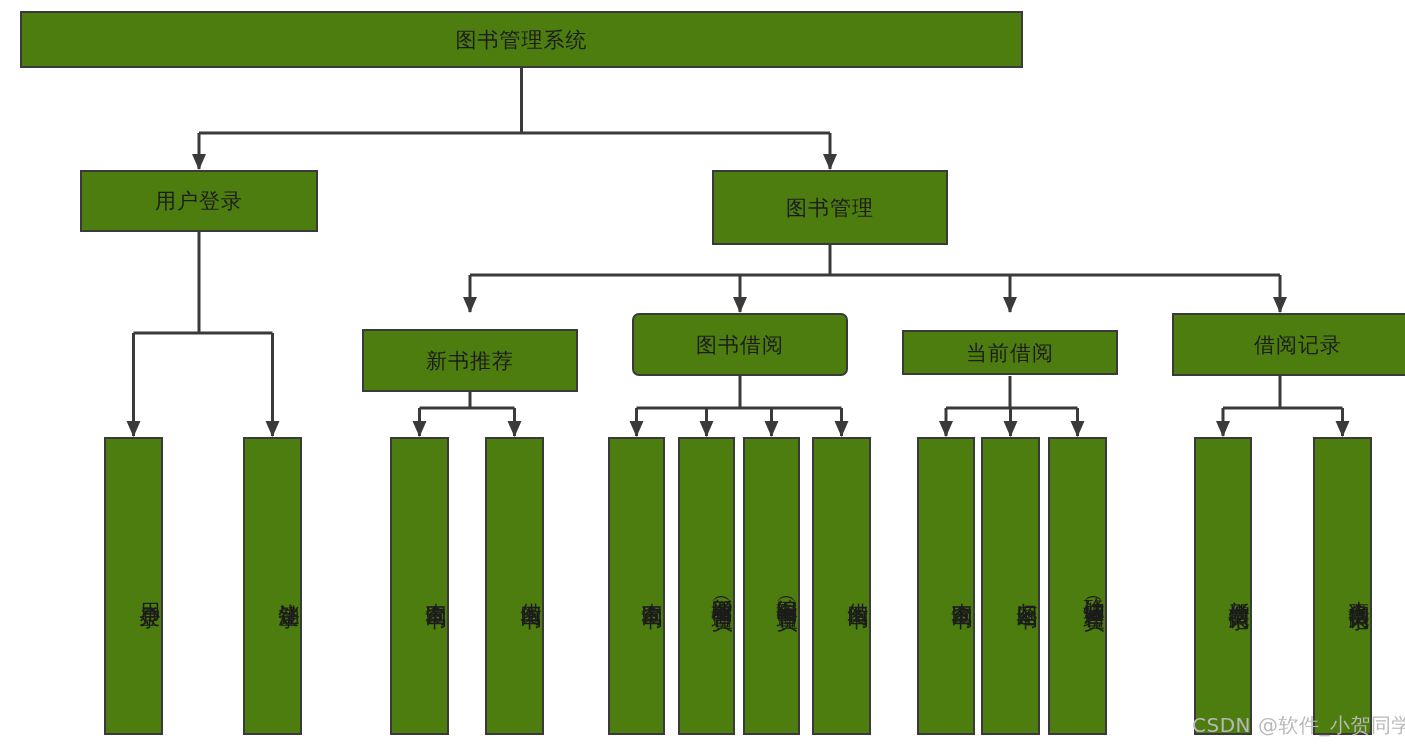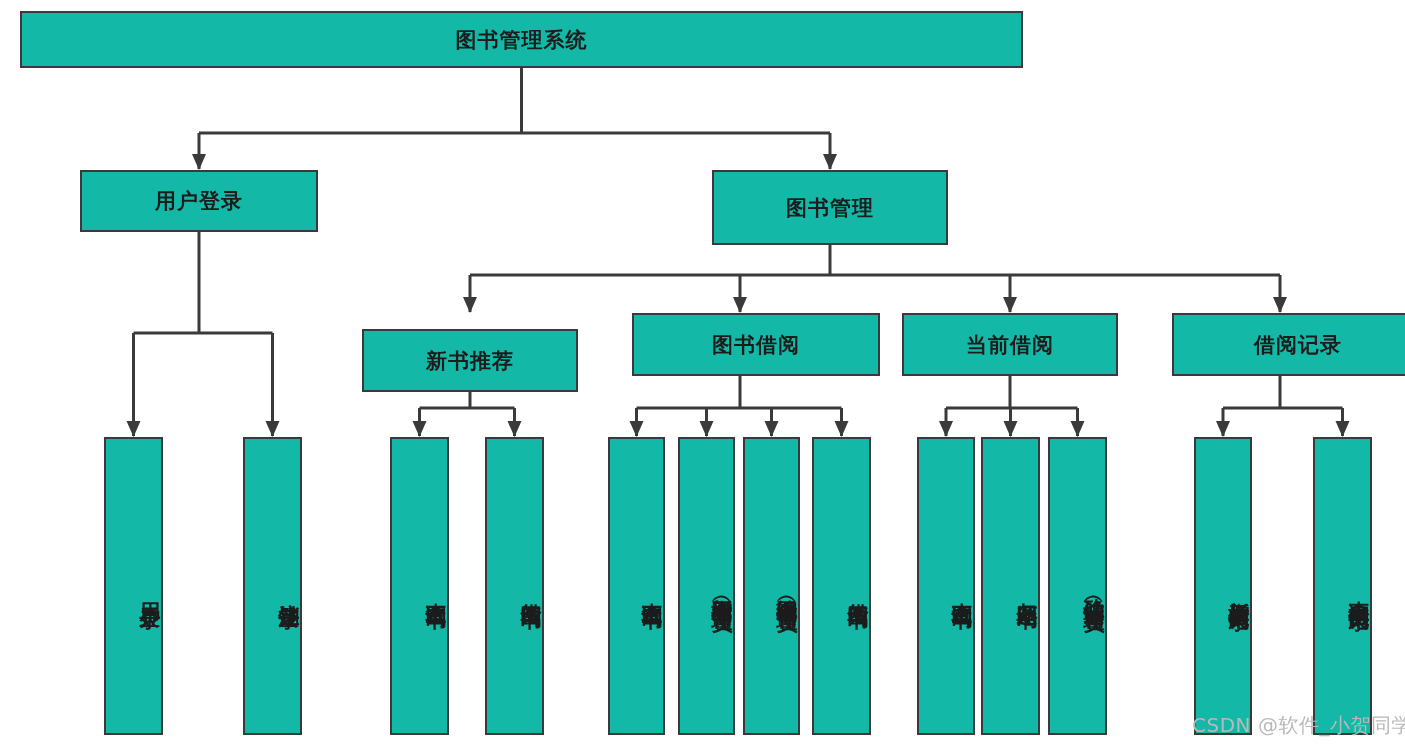--- a/index.html
+++ b/index.html
@@ -21,26 +21,25 @@
     position: absolute;
     left: 0;
     top: 0;
     width: 1405px;
     height: 747px;
   }
   .node {
     position: absolute;
     box-sizing: border-box;
     border: 2px solid #3a3a3a;
-    background: #14b8a6;
+    background: #4d7c0f;
     display: flex;
     align-items: center;
     justify-content: center;
     color: #1c1c1c;
-    font-weight: bold;
   }
   .node.horiz {
     font-size: 21px;
     letter-spacing: 1px;
   }
   .node.vert {
     writing-mode: vertical-rl;
     text-orientation: upright;
     font-size: 21px;
     letter-spacing: 2px;
@@ -127,24 +126,24 @@
       </div>
       <div class="node horiz" style="left: 80px; top: 170px; width: 238px; height: 62px;">
         <span class="txt">用户登录</span>
       </div>
       <div class="node horiz" style="left: 712px; top: 170px; width: 236px; height: 75px;">
         <span class="txt">图书管理</span>
       </div>
       <div class="node horiz" style="left: 362px; top: 313px; width: 216px; height: 63px; margin-top: 16px;">
         <span class="txt">新书推荐</span>
       </div>
-      <div class="node horiz" style="left: 632px; top: 313px; width: 248px; height: 63px;">
+      <div class="node horiz" style="left: 632px; top: 313px; width: 216px; height: 63px; border-radius: 7px;">
         <span class="txt">图书借阅</span>
       </div>
-      <div class="node horiz" style="left: 902px; top: 313px; width: 216px; height: 63px;">
+      <div class="node horiz" style="left: 902px; top: 330px; width: 216px; height: 45px;">
         <span class="txt">当前借阅</span>
       </div>
       <div class="node horiz" style="left: 1172px; top: 313px; width: 252px; height: 63px;">
         <span class="txt">借阅记录</span>
       </div>
       <div class="node vert" style="left: 104px; top: 437px; width: 59px; height: 298px;">
         <span class="txt">用户登录</span>
       </div>
       <div class="node vert" style="left: 243px; top: 437px; width: 59px; height: 298px;">
         <span class="txt">注销登录</span>

